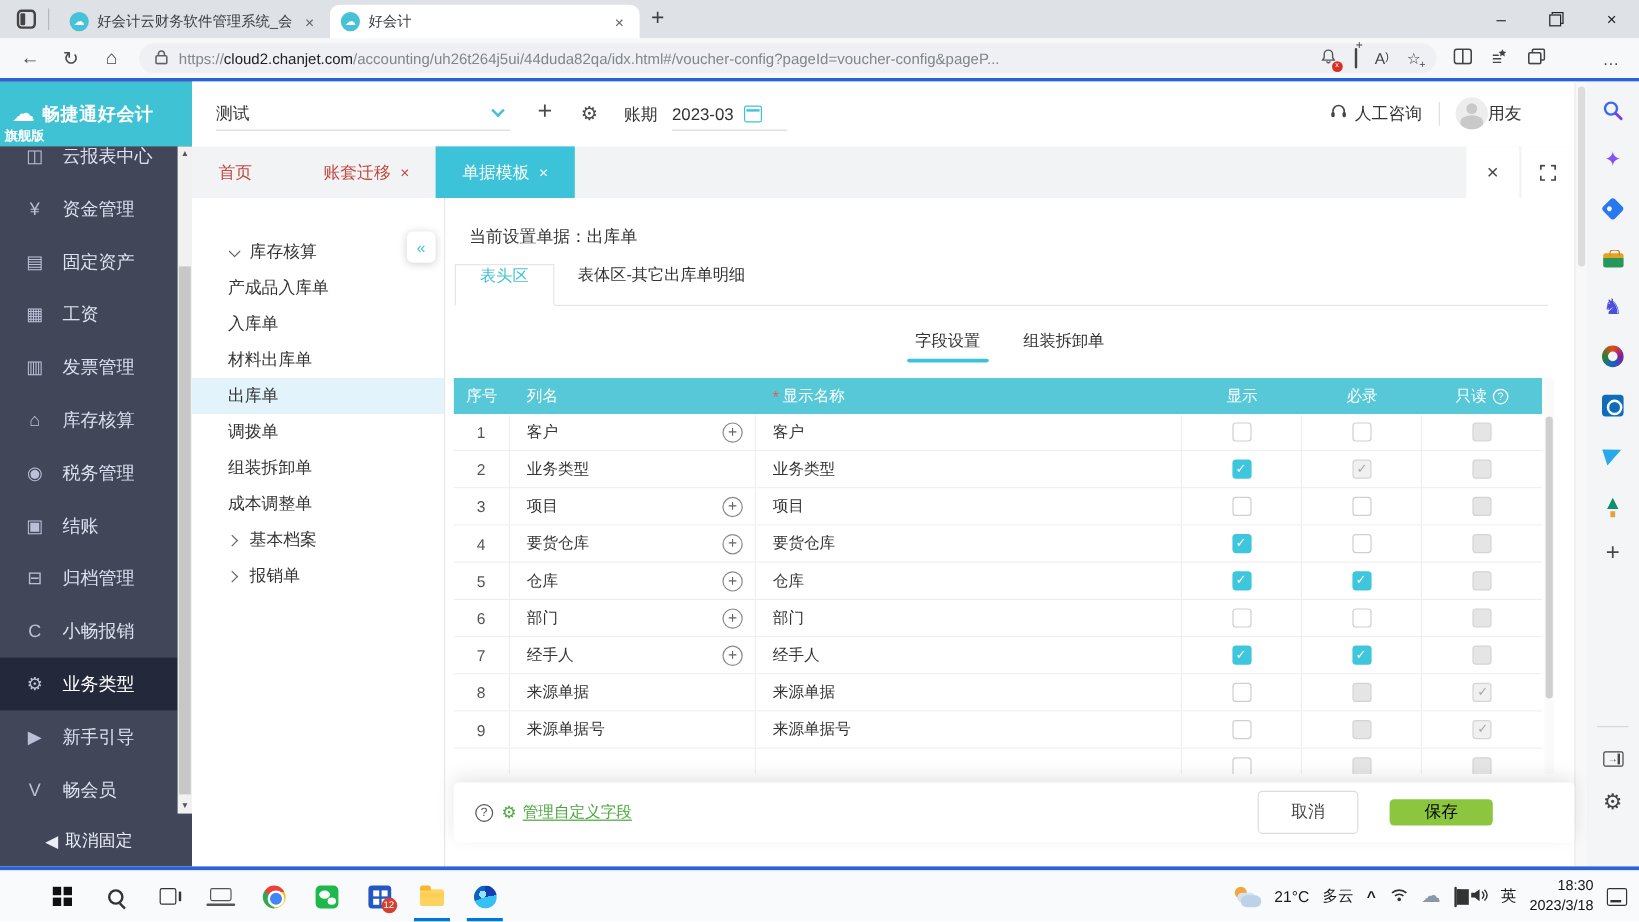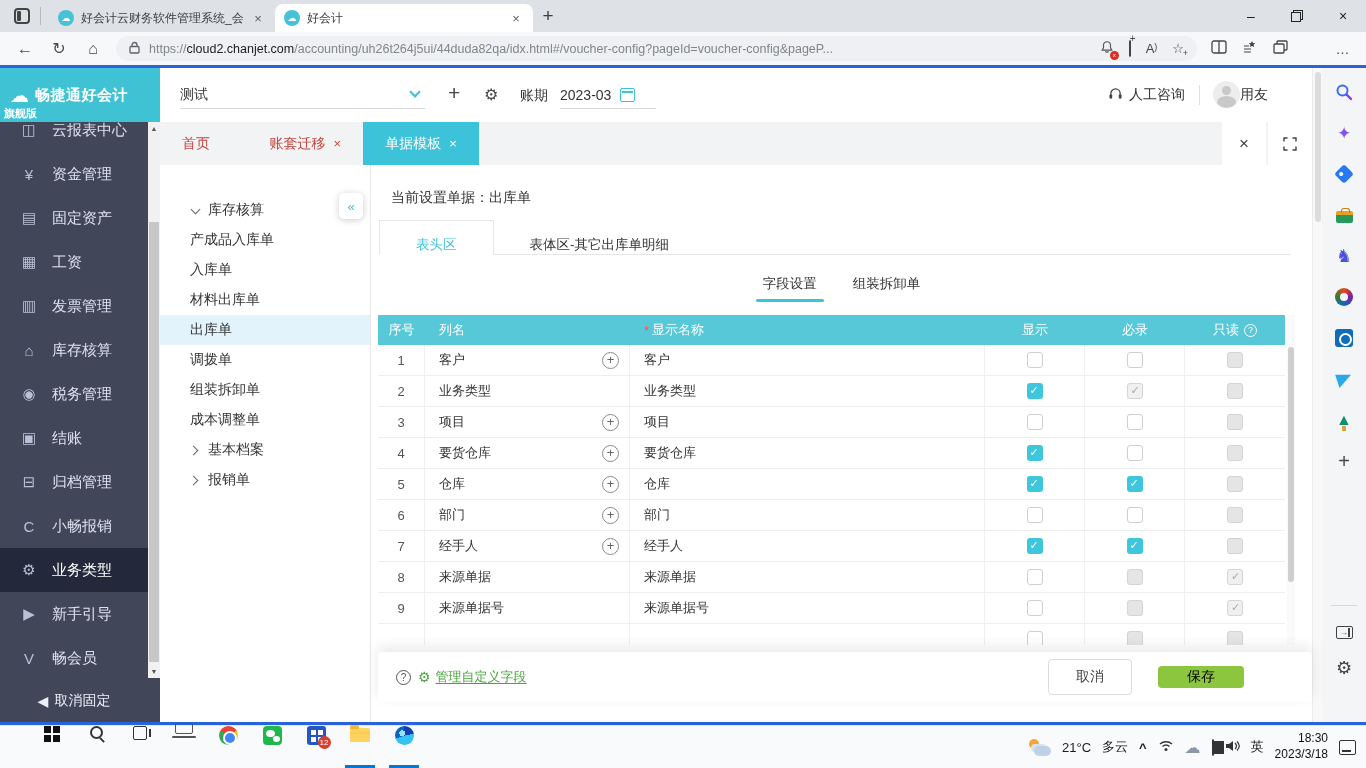--- a/index.html
+++ b/index.html
@@ -60,21 +60,21 @@
 
 #app-header{position:absolute;left:160px;top:68px;width:1152px;height:54px;background:#fff}
 #account{position:absolute;left:20px;top:13px;width:245px;height:28px;border-bottom:1px solid #dadada;display:flex;align-items:center;justify-content:space-between;font-size:14px;padding-right:6px}
 .chev-d{width:8px;height:8px;border-right:2px solid #3ec3d5;border-bottom:2px solid #3ec3d5;transform:rotate(45deg);margin-top:-5px}
 #hplus{position:absolute;left:288px;top:13px;font-size:21px;color:#4a4a4a}
 #hgear{position:absolute;left:324px;top:17px;font-size:16px;color:#4a4a4a}
 #period-label{position:absolute;left:360px;top:19px;font-size:14px}
 #period{position:absolute;left:400px;top:13px;width:96px;height:28px;border-bottom:1px solid #dadada;display:flex;align-items:center;gap:9px;font-size:14px}
 .cal{width:15px;height:14px;border:1.5px solid #3ec3d5;border-radius:2px;position:relative}
 .cal::before{content:'';position:absolute;left:1px;right:1px;top:2px;height:2px;background:#3ec3d5}
-#support{position:absolute;right:127px;top:18px;display:flex;align-items:center;gap:6px;font-size:14px;color:#333}
+#support{position:absolute;right:127px;top:18px;display:flex;gap:6px;font-size:14px;color:#333}
 #hdr-div{position:absolute;right:112px;top:17px;width:1px;height:20px;background:#e0e0e0}
 #user{position:absolute;right:44px;top:13px;display:flex;align-items:center;font-size:14px}
 .uavatar{width:27px;height:27px;border-radius:50%;background:#ededed;position:relative;overflow:hidden}
 .uavatar::before{content:'';position:absolute;top:5px;left:9px;width:9px;height:9px;border-radius:50%;background:#c9c9c9}
 .uavatar::after{content:'';position:absolute;top:15px;left:4px;width:19px;height:12px;border-radius:50%;background:#c9c9c9}
 
 
 #app-tabbar{position:absolute;left:160px;top:122px;width:1152px;height:43px;background:#f2f3f5;display:flex}
 .ntab{padding:0 22px;display:flex;align-items:center;gap:8px;font-size:14px;color:#c2493f}
 .ntab .x{font-size:13px}
@@ -88,21 +88,21 @@
 .tree-item{height:30px;display:flex;align-items:center;gap:8px;padding-left:30px;font-size:14px;color:#333;white-space:nowrap}
 .tree-item.lvl1{}
 .tree-item.selected{background:#e2f3fb}
 .tw{width:10px;height:10px;position:relative;flex:0 0 10px}
 .expanded .tw::before{content:'';position:absolute;left:2px;top:1px;width:6px;height:6px;border-right:1.5px solid #666;border-bottom:1.5px solid #666;transform:rotate(45deg)}
 .collapsed .tw::before{content:'';position:absolute;left:0;top:2px;width:6px;height:6px;border-right:1.5px solid #666;border-bottom:1.5px solid #666;transform:rotate(-45deg)}
 #collapse-btn{position:absolute;left:179px;top:28px;width:24px;height:26px;background:#fff;border-radius:5px;box-shadow:0 1px 7px rgba(0,0,0,.2);color:#3ec3d5;display:flex;align-items:center;justify-content:center;font-size:13px;z-index:3}
 #main{position:absolute;left:211px;top:0;right:0;bottom:0}
 #doc-label{position:absolute;left:20px;top:24px;font-size:14px;color:#333}
 #area-tabs{position:absolute;left:8px;right:22px;top:55px;height:35px;border-bottom:1px solid #e6e6e6;display:flex}
-.atab{padding:0 36px;display:flex;align-items:flex-end;font-size:13.5px;color:#333}
+.atab{padding:0 20px;display:flex;align-items:flex-start;font-size:13.5px;color:#333}
 .atab.active{border:1px solid #e6e6e6;border-bottom:1px solid #fff;color:#3ec3d5;margin-bottom:-1px;background:#fff}
 #subtabs{position:absolute;left:0;right:0;top:110px;display:flex;justify-content:center;gap:36px}
 .stab{font-size:13.5px;color:#333;padding-bottom:9px;position:relative}
 .stab.active::after{content:'';position:absolute;left:-7px;right:-7px;bottom:0;height:3px;background:#3cc2d9;border-radius:2px}
 
 
 #table{position:absolute;left:7px;top:150px;width:907px;height:330px;overflow:hidden}
 .thead{height:30px;background:#57c8d8;color:#fff;display:flex;font-size:13px}
 .th{display:flex;align-items:center}
 .c1{width:47px;justify-content:center}
@@ -160,21 +160,21 @@
 #es-divider{width:26px;height:1px;background:#d6d8db}
 #es-panel{width:17px;height:13px;border:1.5px solid #444;border-radius:2px;position:relative;font-size:8px;color:#444;display:flex;align-items:center;justify-content:center}
 #es-panel::after{content:'';position:absolute;right:2px;top:1px;bottom:1px;width:1.5px;background:#444}
 #es-gear{color:#444;font-size:18px}
 
 
 #win-edge{position:absolute;left:0;top:722px;width:1366px;height:3px;background:#2a62d9}
 
 
 #taskbar{position:absolute;left:0;top:725px;width:1366px;height:43px;background:#f9fafc;border-top:1px solid #e3e5ea;display:flex;align-items:stretch;padding-left:30px}
-.tbi{width:44px;display:flex;align-items:flex-start;justify-content:center;position:relative}
+.tbi{width:44px;display:flex;align-items:center;justify-content:center;position:relative}
 .tbi.active::after{content:'';position:absolute;bottom:0;left:7px;right:7px;height:3px;background:#0078d7}
 #win-start{width:16px;height:16px;position:relative}
 #win-start::before{content:'';position:absolute;left:0;top:0;width:7px;height:7px;background:#111;box-shadow:9px 0 0 #111,0 9px 0 #111,9px 9px 0 #111}
 #tb-search{width:13px;height:13px;border:2px solid #333;border-radius:50%;position:relative}
 #tb-search::after{content:'';position:absolute;right:-4px;bottom:-4px;width:6px;height:2px;background:#333;transform:rotate(45deg)}
 #tb-taskview{width:14px;height:14px;border:1.5px solid #333;border-radius:2px;position:relative}
 #tb-taskview::before{content:'';position:absolute;right:-5px;top:2px;width:2px;height:8px;background:#333}
 #tb-laptop{width:18px;height:11px;border:1.5px solid #555;border-radius:2px;position:relative;margin-top:-3px}
 #tb-laptop::after{content:'';position:absolute;left:-4px;bottom:-5px;width:24px;height:2px;background:#555;border-radius:1px}
 #tb-chrome{width:19px;height:19px;border-radius:50%;background:conic-gradient(from -60deg,#ea4335 0 120deg,#fbbc05 120deg 240deg,#34a853 240deg 360deg);position:relative}

